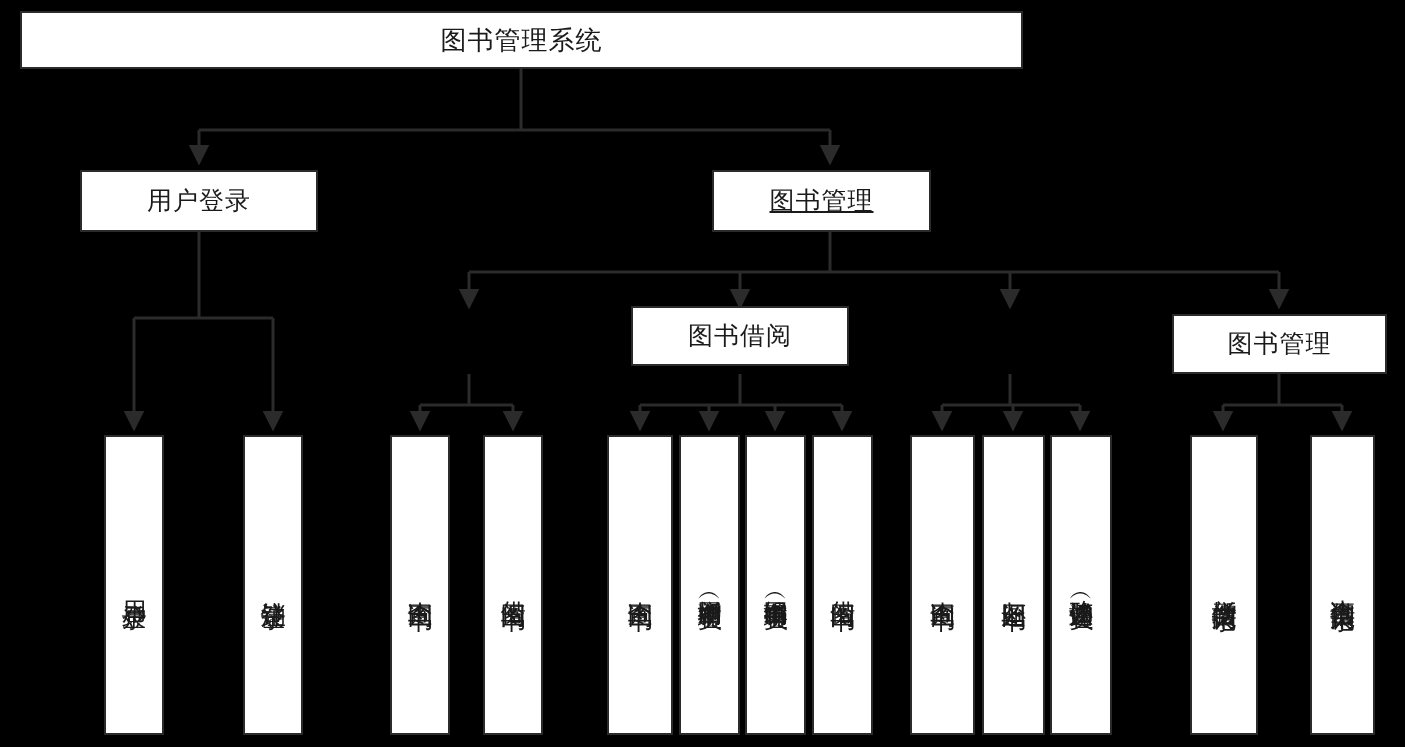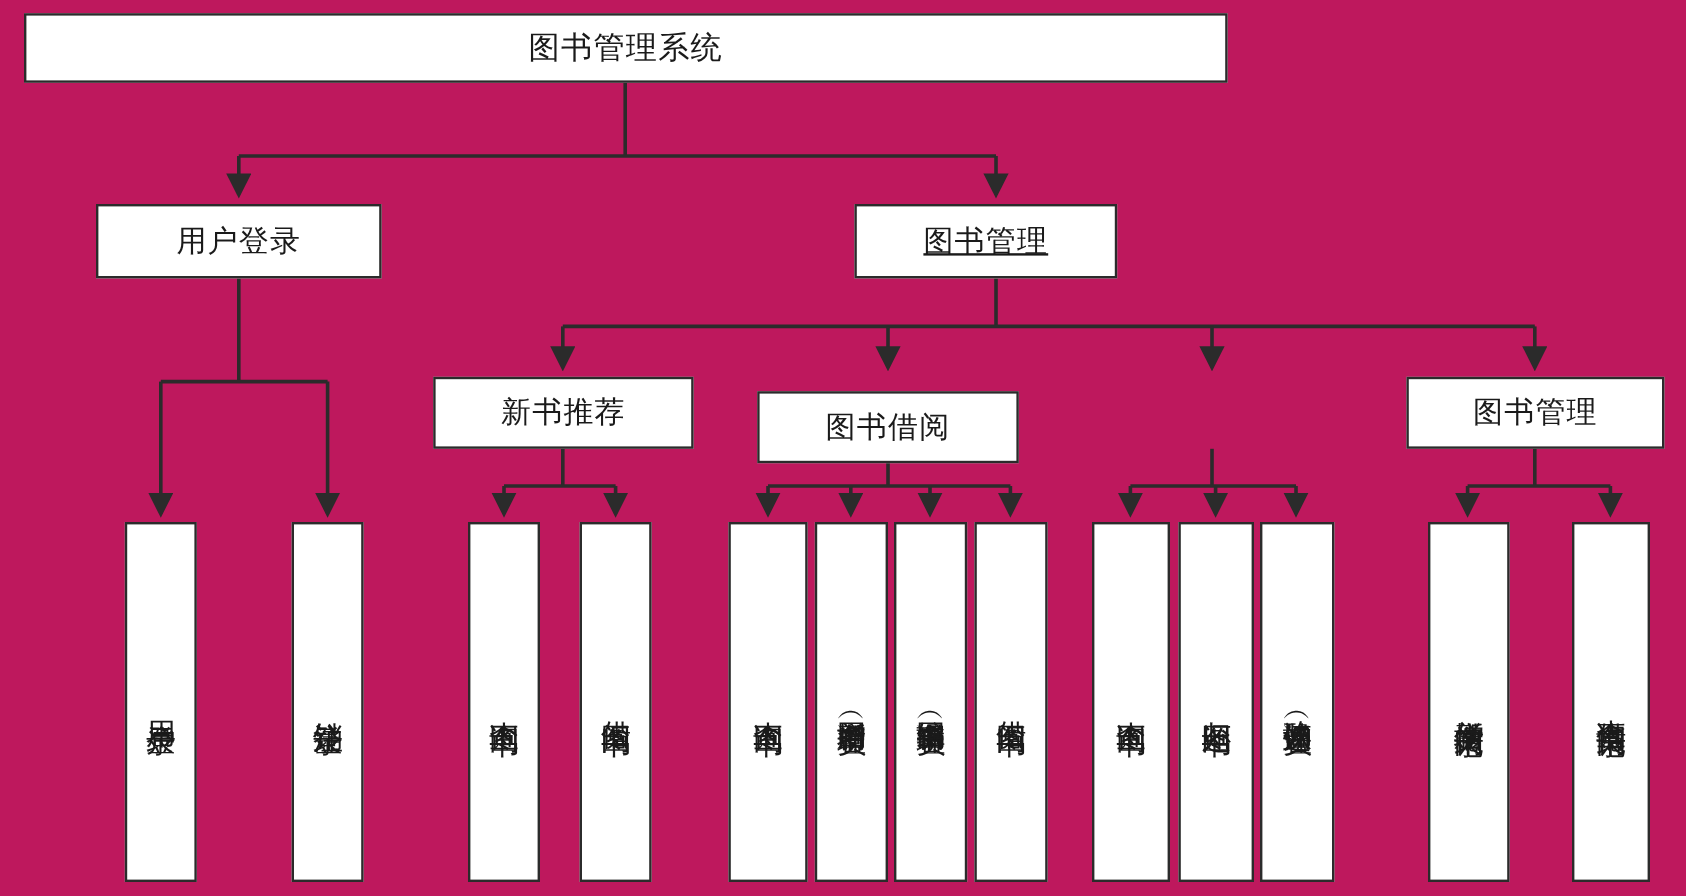--- a/index.html
+++ b/index.html
@@ -7,21 +7,21 @@
     padding: 0;
     background: #ffffff;
   }
   body {
     font-family: "DejaVu Sans", "Liberation Sans", sans-serif;
   }
   #canvas {
     position: relative;
     width: 1405px;
     height: 747px;
-    background: #be185d;
+    background: #000000;
     overflow: hidden;
   }
   #wires {
     position: absolute;
     left: 0;
     top: 0;
     width: 1405px;
     height: 747px;
     pointer-events: none;
   }
@@ -119,23 +119,22 @@
       <path d="M 1342 405 L 1342 428" marker-end="url(#arrow)"></path>
     </g>
   </svg>
 
   <div class="node horiz" id="root-node" style="left:20px; top:11px; width:1003px; height:58px;">图书管理系统</div>
 
   <div class="node horiz" style="left:80px; top:170px; width:238px; height:62px;">用户登录</div>
 
   <div class="node horiz" style="left:712px; top:170px; width:219px; height:62px;text-decoration:underline;">图书管理</div>
 
-  <div class="node horiz" style="left:361px; top:314px; width:217px; height:60px;">新书推荐</div>
 
-  <div class="node horiz" style="left:631px; top:326px; width:218px; height:60px;">图书借阅</div>
+  <div class="node horiz" style="left:631px; top:306px; width:218px; height:60px;">图书借阅</div>
 
 
   <div class="node horiz" style="left:1172px; top:314px; width:215px; height:60px;">图书管理</div>
 
   <div class="node vert" style="left:104px; top:435px; width:60px; height:300px;">用户登录</div>
 
   <div class="node vert" style="left:243px; top:435px; width:60px; height:300px;">注销登录</div>
 
   <div class="node vert" style="left:390px; top:435px; width:60px; height:300px;">查询图书</div>
 

